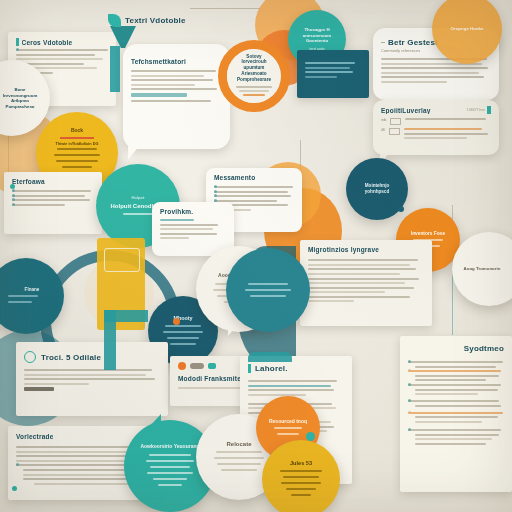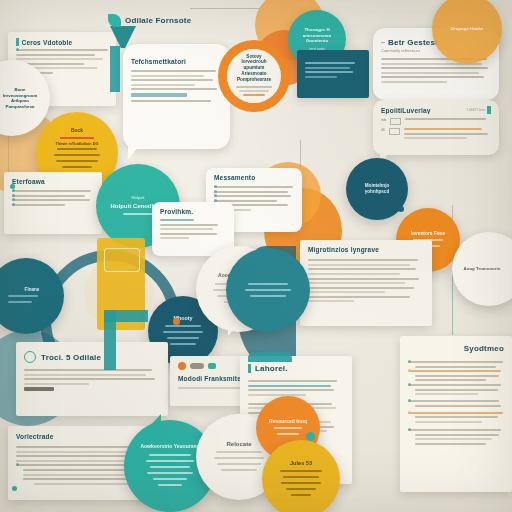--- a/index.html
+++ b/index.html
@@ -121,21 +121,21 @@
       <div class="ln" style="width:86%;"></div>
       <div class="ln t" style="width:95%;"></div>
       <div class="ln" style="width:74%;"></div>
       <div class="ln t" style="width:88%;"></div>
       <div class="ln" style="width:40%;"></div>
     </div>
   </div>
 
   <div style="position:absolute;left:108px;top:14px;display:flex;align-items:center;gap:4px;z-index:9;">
     <span style="display:inline-block;width:13px;height:13px;background:#2fb3a6;border-radius:0 60% 0 60%;"></span>
-    <span class="h md">Odilale Fornsote</span>
+    <span class="h md">Textri Vdotoble</span>
   </div>
 
   <div style="position:absolute;left:110px;top:26px;width:26px;height:22px;background:#1e8a8c;clip-path:polygon(0 0,100% 0,58% 100%,42% 100%);opacity:.95;"></div>
   <div style="position:absolute;left:110px;top:46px;width:10px;height:46px;background:#2a9da0;opacity:.9;"></div>
 
   <div class="card bubble white" style="left:123px;top:44px;width:107px;height:105px;border-radius:14px;">
     <div class="h sm" style="margin-top:8px;">Tefchsmettkatori</div>
     <div class="lines" style="margin-top:5px;">
       <div class="ln" style="width:93%;"></div>
       <div class="ln t" style="width:80%;"></div>

